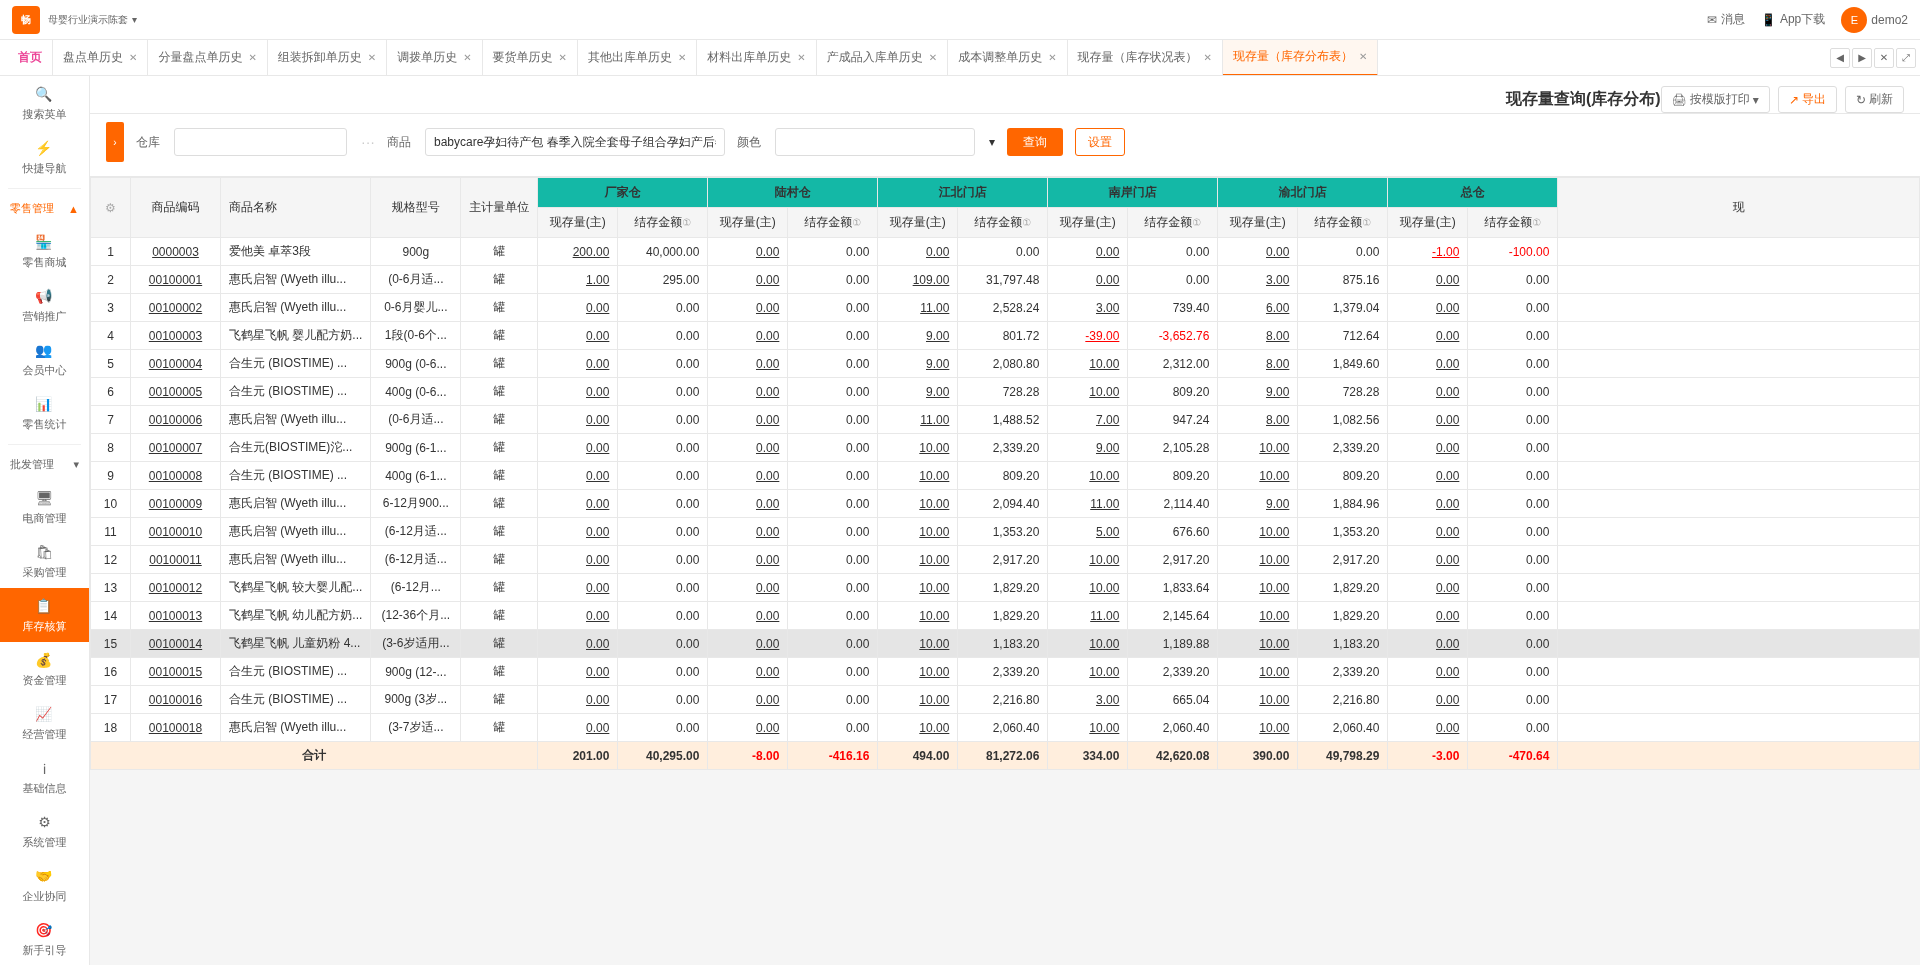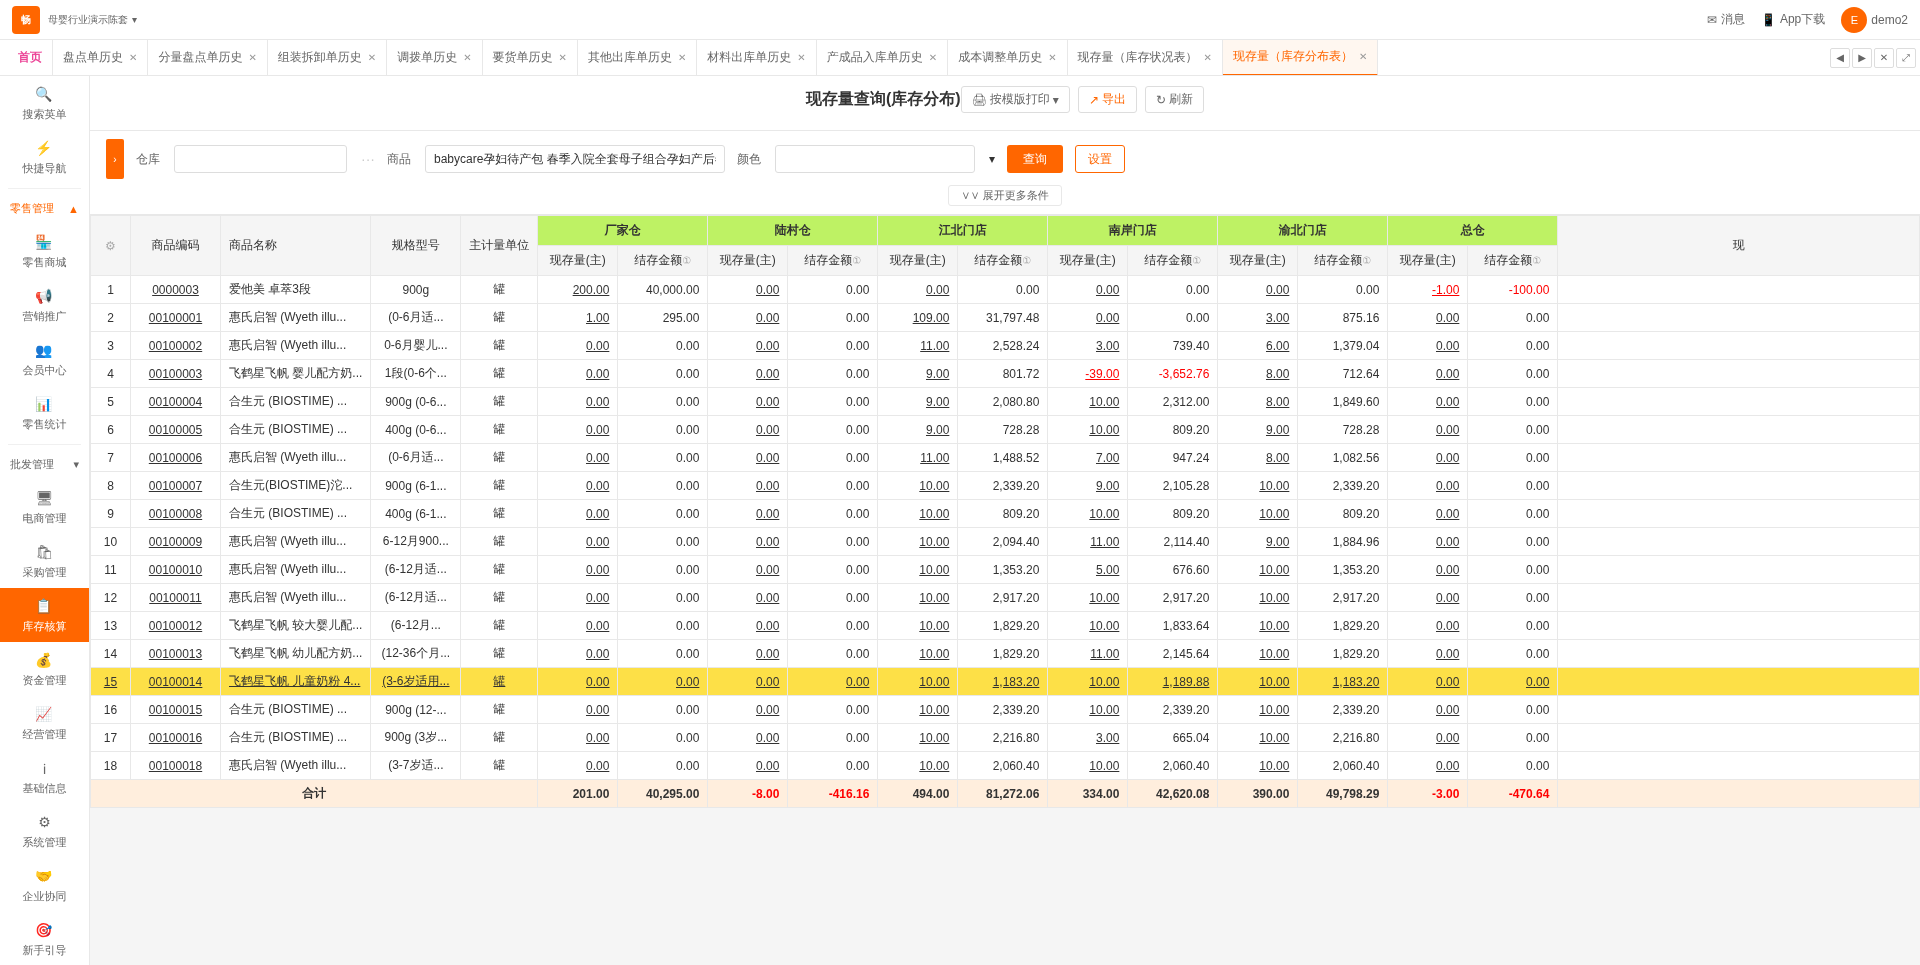--- a/index.html
+++ b/index.html
@@ -33,21 +33,21 @@
     .sidebar-item.active { background: #ff6600; color: white; }
     .sidebar-item .si-icon { width: 20px; height: 20px; display: flex; align-items: center; justify-content: center; font-size: 14px; }
     .sidebar-divider { border: none; border-top: 1px solid #f0f0f0; margin: 4px 8px; }
     .sidebar-item-with-arrow { display: flex; align-items: center; justify-content: space-between; padding: 8px 10px; cursor: pointer; color: #666; font-size: 11px; }
     .sidebar-item-with-arrow.expanded { color: #ff6600; }
 
     
     .main { flex: 1; display: flex; flex-direction: column; overflow: hidden; }
 
     
-    .page-header { background: #fff; border-bottom: 1px solid #e8e8e8; padding: 10px 16px 17px; display: flex; align-items: center; justify-content: center; }
+    .page-header { background: #fff; border-bottom: 1px solid #e8e8e8; padding: 10px 16px 0; display: flex; align-items: center; justify-content: flex-end; }
     .page-title { font-size: 16px; font-weight: bold; color: #333; }
     .page-header-actions { display: flex; align-items: center; gap: 8px; }
     .btn-print { border: 1px solid #ddd; background: #fff; padding: 4px 10px; border-radius: 3px; cursor: pointer; font-size: 12px; color: #666; display: flex; align-items: center; gap: 3px; }
     .btn-export { border: 1px solid #ddd; background: #fff; padding: 4px 10px; border-radius: 3px; cursor: pointer; font-size: 12px; color: #ff6600; display: flex; align-items: center; gap: 3px; }
     .btn-refresh { border: 1px solid #ddd; background: #fff; padding: 4px 10px; border-radius: 3px; cursor: pointer; font-size: 12px; color: #666; display: flex; align-items: center; gap: 3px; }
 
     
     .filter-bar { background: #fff; padding: 8px 16px; border-bottom: 1px solid #e8e8e8; }
     .filter-row { display: flex; align-items: center; gap: 12px; margin-bottom: 6px; }
     .filter-item { display: flex; align-items: center; gap: 14px; }
@@ -59,21 +59,21 @@
     .btn-query { background: #ff6600; color: white; border: none; padding: 5px 16px; border-radius: 3px; cursor: pointer; font-size: 12px; height: 28px; }
     .btn-settings { background: #fff; color: #ff6600; border: 1px solid #ff6600; padding: 5px 12px; border-radius: 3px; cursor: pointer; font-size: 12px; height: 28px; }
     .expand-more { display: flex; align-items: center; gap: 4px; color: #999; font-size: 12px; cursor: pointer; justify-content: center; margin-top: 4px; }
     .expand-btn { border: 1px solid #e8e8e8; background: #fff; padding: 2px 12px; border-radius: 3px; cursor: pointer; font-size: 11px; color: #666; }
     .orange-arrow-btn { background: #ff6600; color: white; border: none; width: 18px; height: 40px; border-radius: 2px; cursor: pointer; display: flex; align-items: center; justify-content: center; font-size: 10px; flex-shrink: 0; }
 
     
     .table-container { flex: 1; overflow: auto; padding: 0; }
     .data-table { width: 100%; border-collapse: collapse; font-size: 12px; background: #fff; }
     .data-table th { background: #f5f5f5; border: 1px solid #e8e8e8; padding: 6px 8px; text-align: center; font-weight: normal; color: #333; white-space: nowrap; position: sticky; top: 0; z-index: 2; }
-    .data-table th.group-header { background: #bef264; font-weight: bold; }
+    .data-table th.group-header { background: #14b8a6; font-weight: bold; }
     .data-table td { border: 1px solid #e8e8e8; padding: 5px 8px; text-align: center; white-space: nowrap; }
     .data-table .num { text-align: right; }
     .data-table .underline { text-decoration: underline; color: #333; }
     .data-table .red { color: #f00; }
     .data-table .summary-row td { background: #ffeedd; font-weight: bold; }
     .info-icon { color: #aaa; font-size: 10px; cursor: pointer; }
     .settings-gear { color: #aaa; cursor: pointer; }
     .col-no { width: 40px; }
     .col-code { width: 90px; }
     .col-name { width: 130px; text-align: left !important; }
@@ -275,26 +275,20 @@
           <span class="filter-label">商品</span>
           <input class="filter-input filter-input-wide" type="text" value="babycare孕妇待产包 春季入院全套母子组合孕妇产后冬季月子用品 22件套 &gt;..." style="">
         </div>
         <div class="filter-item">
           <span class="filter-label">颜色</span>
           <input class="filter-input filter-input-medium" type="text" placeholder="" style="">
           <span>▾</span>
         </div>
         <button class="btn-query">查询</button>
         <button class="btn-settings">设置</button>
-      </div>
-      <div class="expand-more">
-        <button class="expand-btn">
-          <span>∨∨</span>
-          <span>展开更多条件</span>
-        </button>
       </div>
     </div>
 
     <div class="table-container">
       <table class="data-table">
         <thead>
           <tr>
             <th rowspan="2" class="col-no"><span class="settings-gear">⚙</span></th>
             <th rowspan="2" class="col-code">商品编码</th>
             <th rowspan="2" class="col-name">商品名称</th>
@@ -598,21 +592,21 @@
       <td class="num underline">10.00</td>
       <td class="num">1,829.20</td>
       <td class="num underline">11.00</td>
       <td class="num">2,145.64</td>
       <td class="num underline">10.00</td>
       <td class="num">1,829.20</td>
       <td class="num underline">0.00</td>
       <td class="num">0.00</td>
       <td></td>
     </tr>
-            <tr style="background: #fde047; text-decoration: underline;">
+            <tr style="background: #e5e5e5;">
       <td>15</td>
       <td class="underline">00100014</td>
       <td class="left">飞鹤星飞帆 儿童奶粉 4...</td>
       <td>(3-6岁适用...</td>
       <td>罐</td>
       <td class="num underline">0.00</td>
       <td class="num">0.00</td>
       <td class="num underline">0.00</td>
       <td class="num">0.00</td>
       <td class="num underline">10.00</td>

